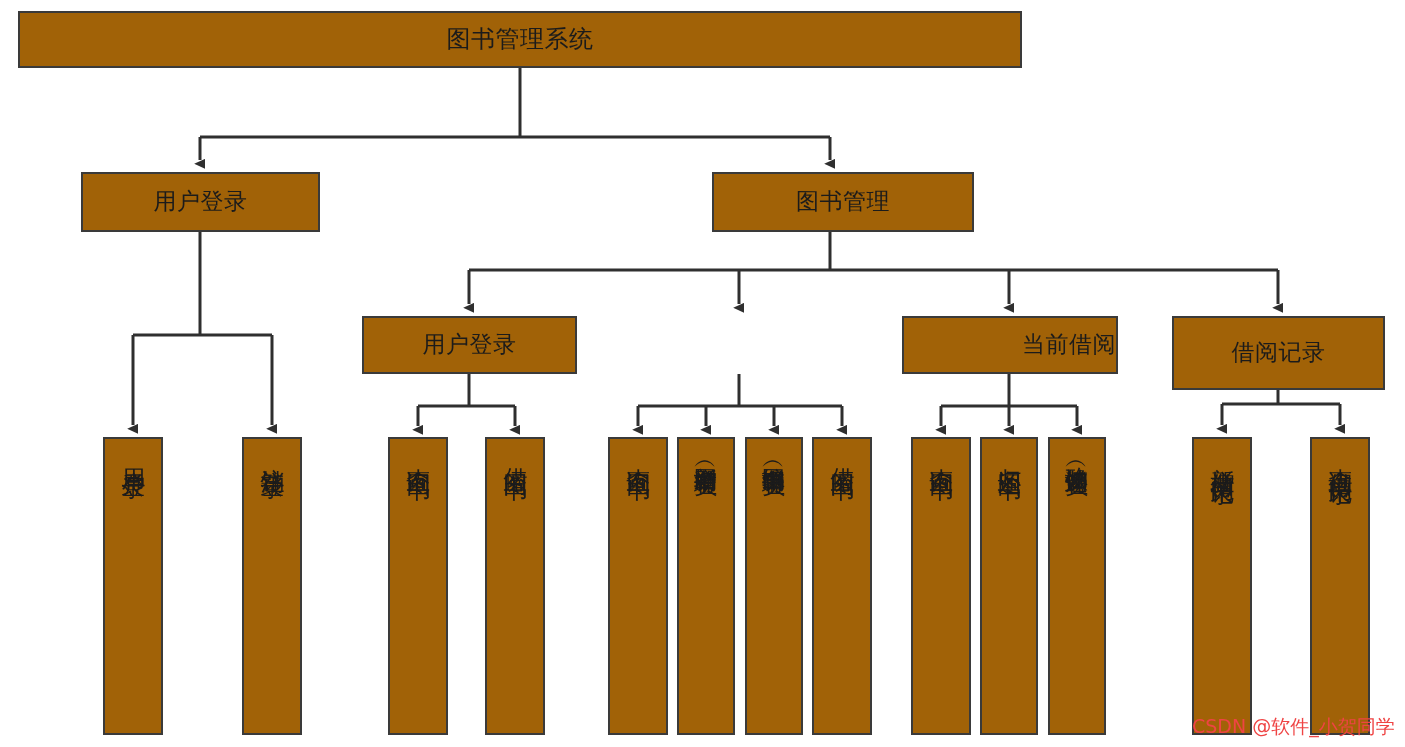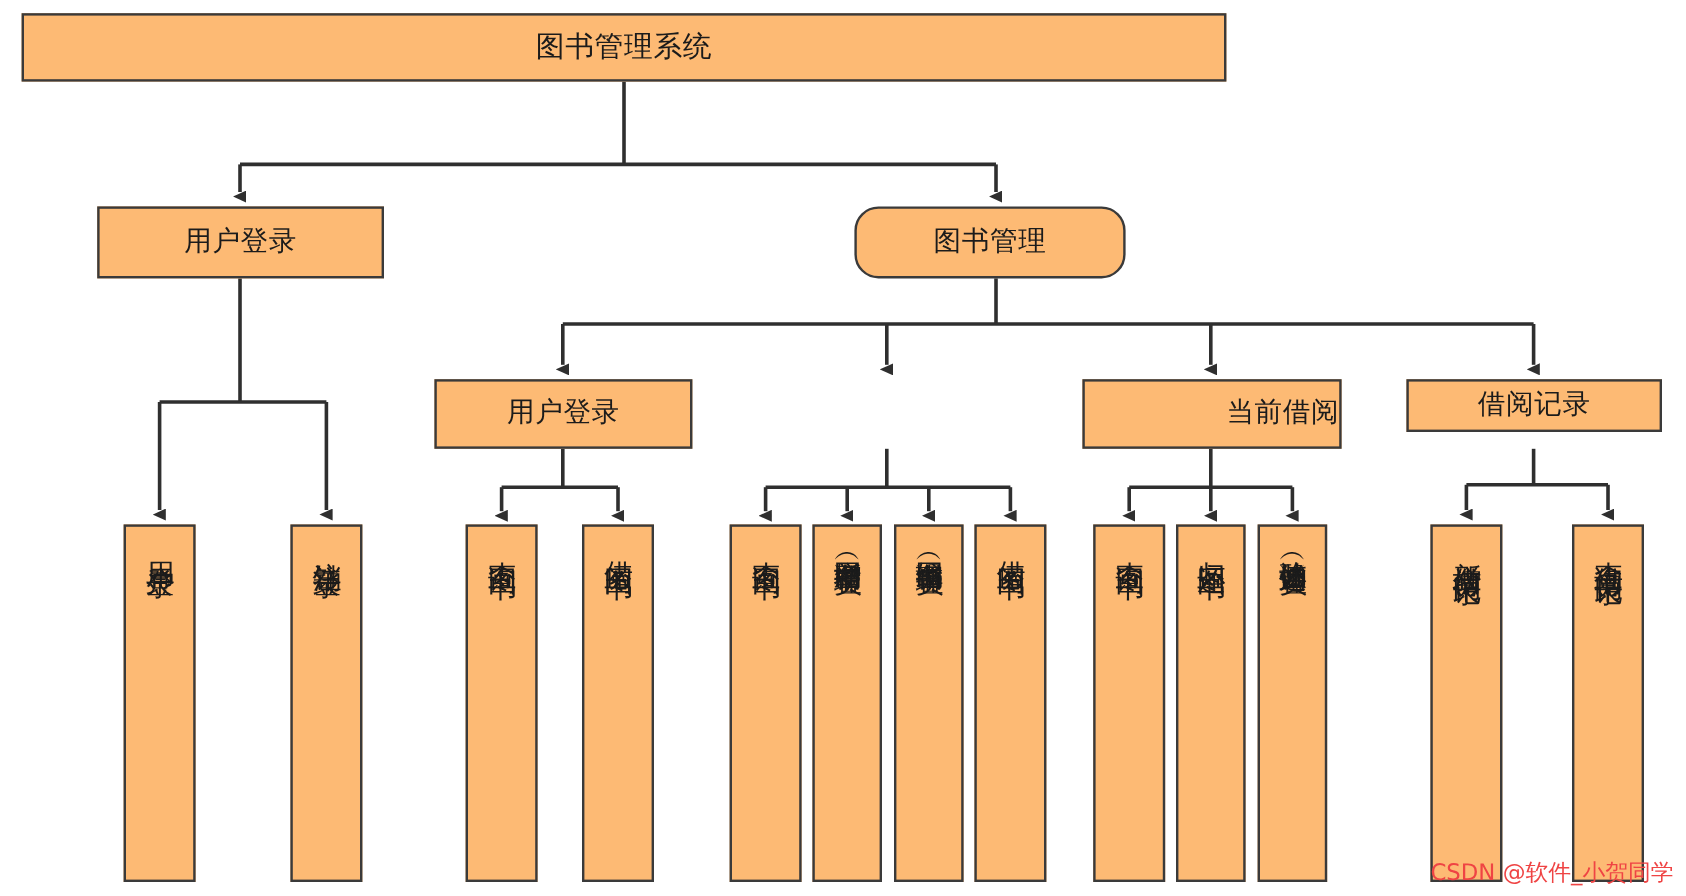--- a/index.html
+++ b/index.html
@@ -20,21 +20,21 @@
     position: absolute;
     left: 0;
     top: 0;
     width: 1405px;
     height: 747px;
     pointer-events: none;
   }
   .node {
     position: absolute;
     box-sizing: border-box;
-    background: #fdba74;
+    background: #a16207;
     border: 2.5px solid #3a3a3a;
     display: flex;
     align-items: center;
     justify-content: center;
     color: #1b1b1b;
     z-index: 2;
   }
   .node .label {
     display: block;
     text-align: center;
@@ -133,31 +133,31 @@
     </g>
   </svg>
 
   <div class="node horiz root" style="left:18px; top:11px; width:1004px; height:57px;">
     <span class="label">图书管理系统</span>
   </div>
 
   <div class="node horiz" style="left:81px; top:172px; width:239px; height:60px;">
     <span class="label">用户登录</span>
   </div>
-  <div class="node horiz" style="left:712px; top:172px; width:226px; height:60px;border-radius:20px;">
+  <div class="node horiz" style="left:712px; top:172px; width:262px; height:60px;">
     <span class="label">图书管理</span>
   </div>
 
   <div class="node horiz" style="left:362px; top:316px; width:215px; height:58px;">
     <span class="label">用户登录</span>
   </div>
   <div class="node horiz" style="left:902px; top:316px; width:216px; height:58px;justify-content:flex-end;">
     <span class="label">当前借阅</span>
   </div>
-  <div class="node horiz" style="left:1172px; top:316px; width:213px; height:44px;">
+  <div class="node horiz" style="left:1172px; top:316px; width:213px; height:74px;">
     <span class="label">借阅记录</span>
   </div>
 
   <div class="node vert" style="left:103px; top:437px; width:60px; height:298px;">
     <span class="label">用户登录</span>
   </div>
   <div class="node vert" style="left:242px; top:437px; width:60px; height:298px;">
     <span class="label">注销登录</span>
   </div>
 

